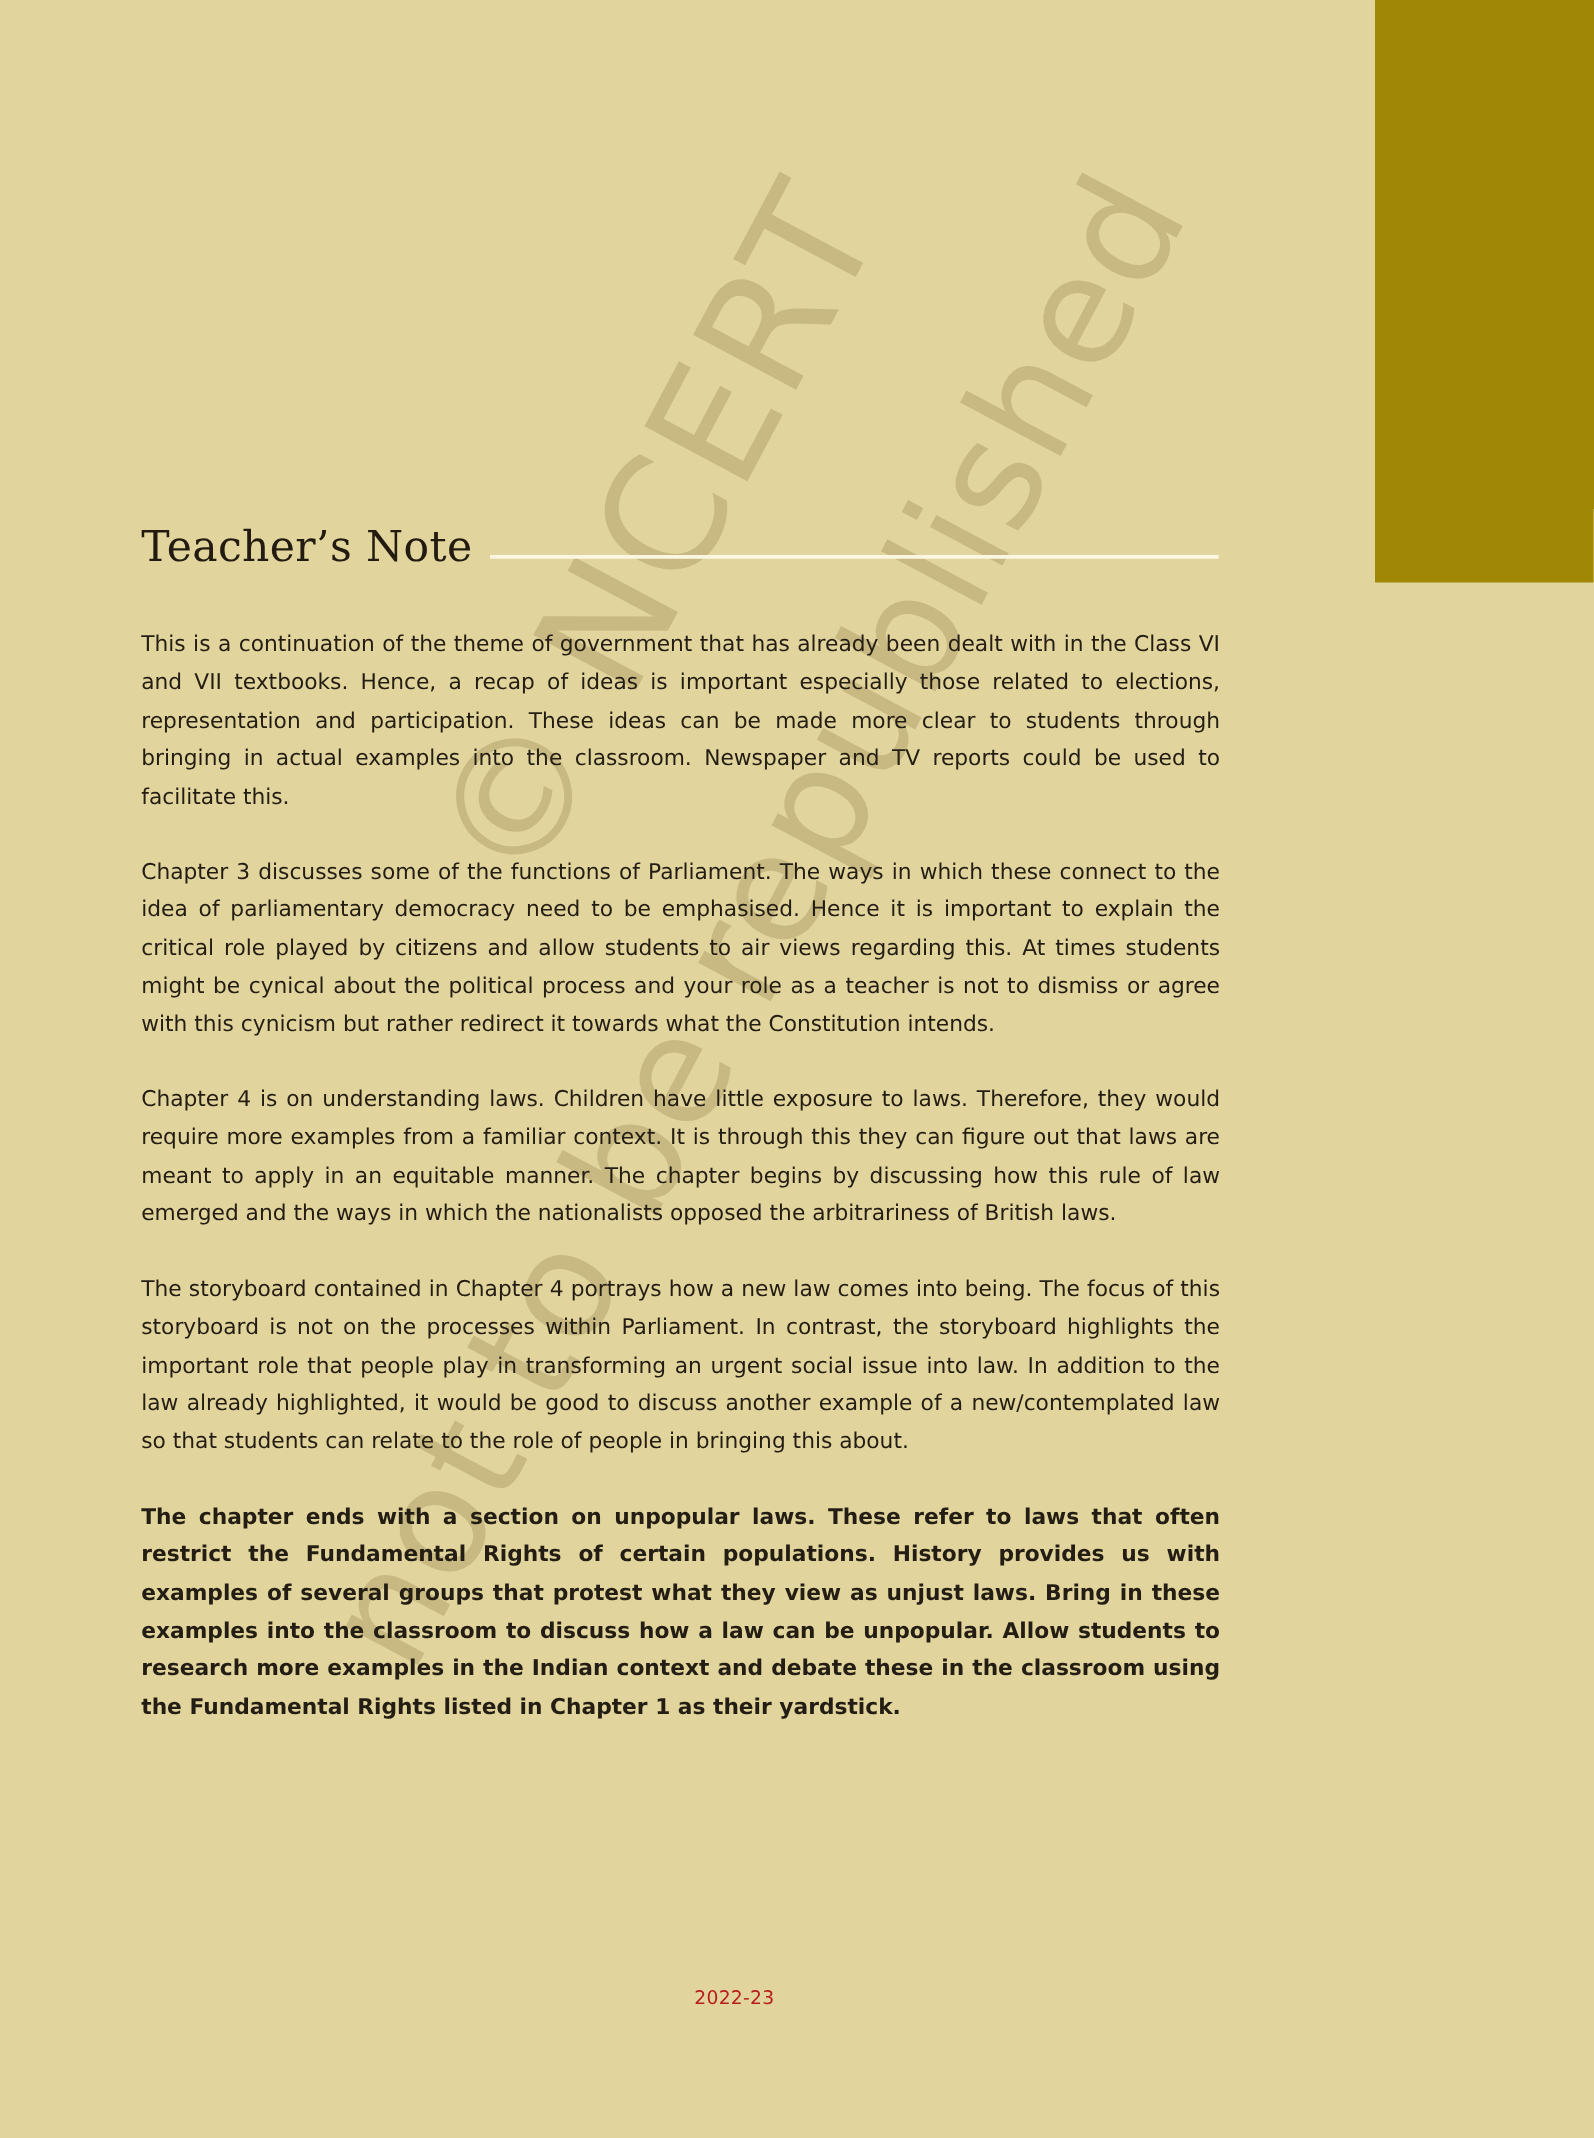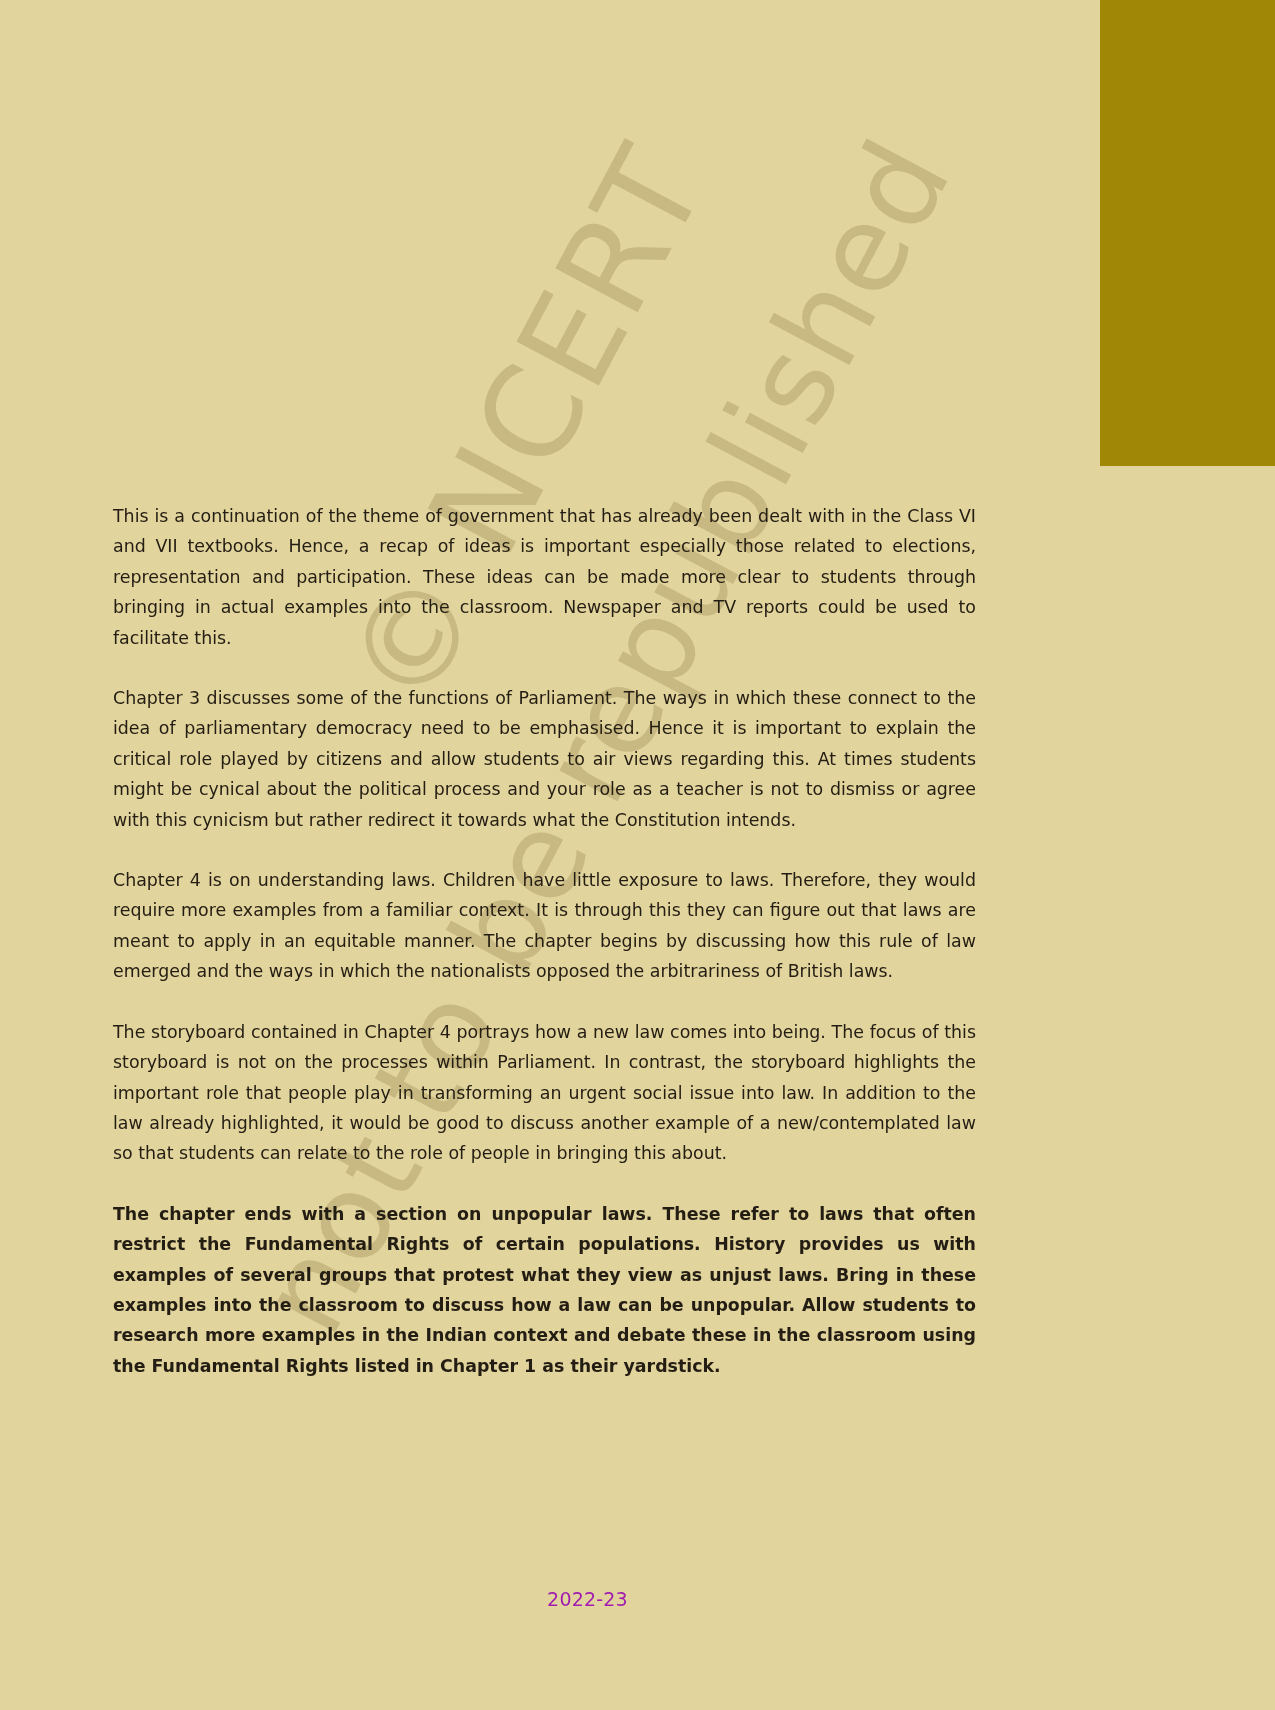--- a/index.html
+++ b/index.html
@@ -121,39 +121,43 @@
   #footer {
     position: absolute;
     left: 0;
     top: 1588px;
     width: 1175px;
     text-align: center;
     z-index: 2;
   }
   #footer-year {
     font-family: "DejaVu Sans", sans-serif;
-    font-size: 19px;
-    color: #a21caf;
+    font-size: 15px;
+    color: #b91c1c;
     letter-spacing: .2px;
   }
 </style>
 </head>
 <body>
 
 <div id="page">
 
   <div id="watermark">
     <div class="wm-text wm-a">© NCERT</div>
     <div class="wm-text wm-b">not to be republished</div>
   </div>
 
   <div id="side-tab">
     
   </div>
 
+  <div id="heading-row">
+    <div id="page-title">Teacher’s Note</div>
+    <div id="title-rule"></div>
+  </div>
 
   <div id="body-col">
     <p class="para">This is a continuation of the theme of government that has already been dealt with in the Class VI and VII textbooks. Hence, a recap of ideas is important especially those related to elections, representation and participation. These ideas can be made more clear to students through bringing in actual examples into the classroom. Newspaper and TV reports could be used to facilitate this.</p>
     <p class="para">Chapter 3 discusses some of the functions of Parliament. The ways in which these connect to the idea of parliamentary democracy need to be emphasised. Hence it is important to explain the critical role played by citizens and allow students to air views regarding this. At times students might be cynical about the political process and your role as a teacher is not to dismiss or agree with this cynicism but rather redirect it towards what the Constitution intends.</p>
     <p class="para">Chapter 4 is on understanding laws. Children have little exposure to laws. Therefore, they would require more examples from a familiar context. It is through this they can figure out that laws are meant to apply in an equitable manner. The chapter begins by discussing how this rule of law emerged and the ways in which the nationalists opposed the arbitrariness of British laws.</p>
     <p class="para">The storyboard contained in Chapter 4 portrays how a new law comes into being. The focus of this storyboard is not on the processes within Parliament. In contrast, the storyboard highlights the important role that people play in transforming an urgent social issue into law. In addition to the law already highlighted, it would be good to discuss another example of a new/contemplated law so that students can relate to the role of people in bringing this about.</p>
     <p class="para">The chapter ends with a section on unpopular laws. These refer to laws that often restrict the Fundamental Rights of certain populations. History provides us with examples of several groups that protest what they view as unjust laws. Bring in these examples into the classroom to discuss how a law can be unpopular. Allow students to research more examples in the Indian context and debate these in the classroom using the Fundamental Rights listed in Chapter 1 as their yardstick.</p>
   </div>
 
   <div id="footer">

